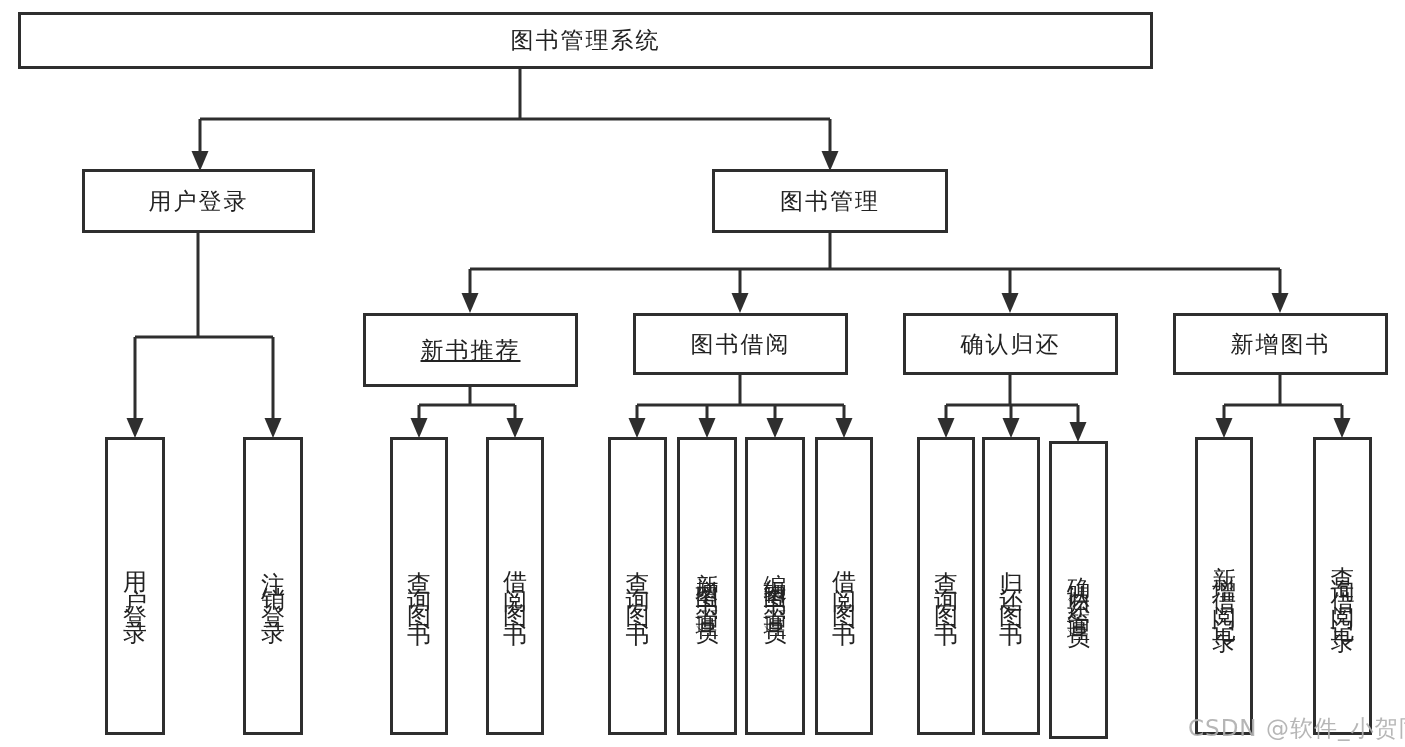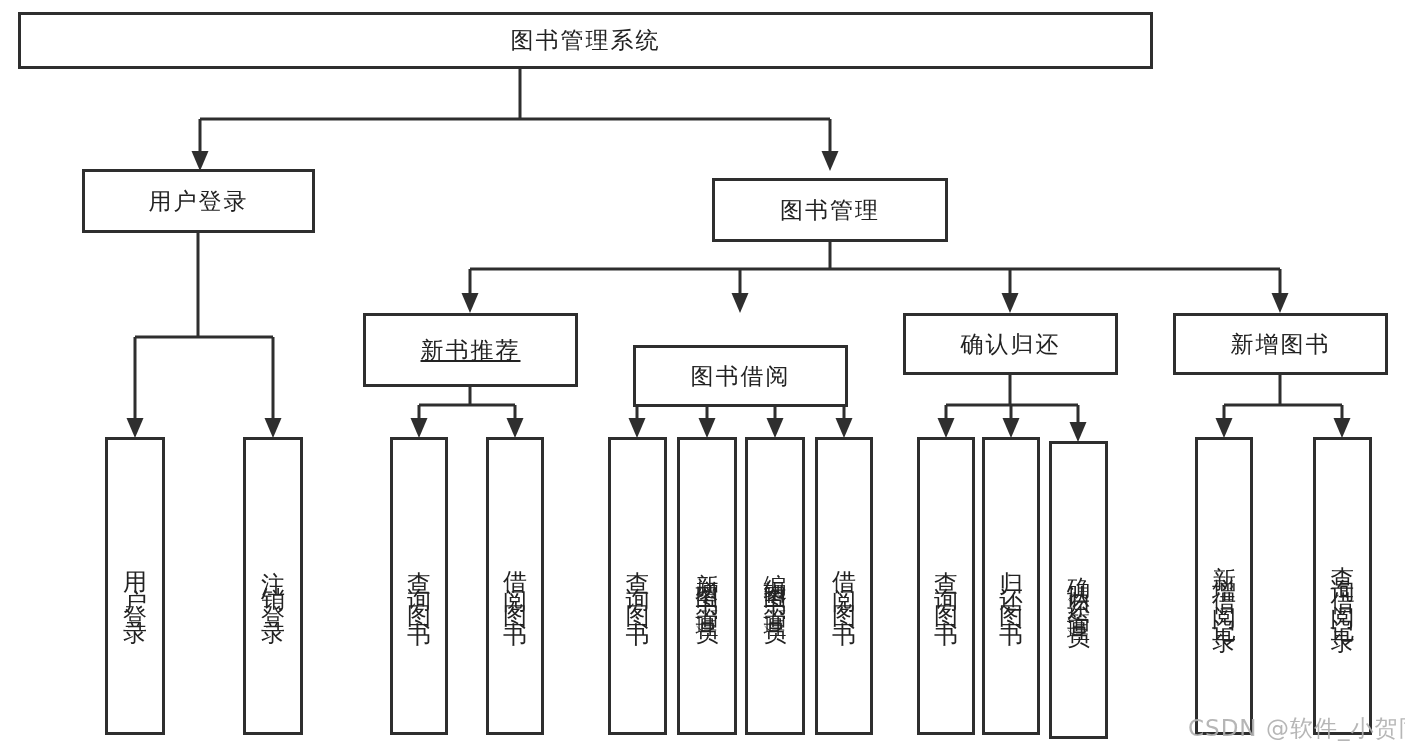--- a/index.html
+++ b/index.html
@@ -89,28 +89,28 @@
     </g>
   </svg>
 
   <div class="node hbox" style="left:18px;top:12px;width:1135px;height:57px;">
     <span class="lbl">图书管理系统</span>
   </div>
 
   <div class="node hbox" style="left:82px;top:169px;width:233px;height:64px;">
     <span class="lbl">用户登录</span>
   </div>
-  <div class="node hbox" style="left:712px;top:178px;width:236px;height:64px;">
+  <div class="node hbox" style="left:712px;top:169px;width:236px;height:64px;">
     <span class="lbl">图书管理</span>
   </div>
 
   <div class="node hbox" style="left:363px;top:313px;width:215px;height:74px;text-decoration:underline;">
     <span class="lbl">新书推荐</span>
   </div>
-  <div class="node hbox" style="left:633px;top:313px;width:215px;height:62px;margin-top:32px;">
+  <div class="node hbox" style="left:633px;top:313px;width:215px;height:62px;">
     <span class="lbl">图书借阅</span>
   </div>
   <div class="node hbox" style="left:903px;top:313px;width:215px;height:62px;">
     <span class="lbl">确认归还</span>
   </div>
   <div class="node hbox" style="left:1173px;top:313px;width:215px;height:62px;">
     <span class="lbl">新增图书</span>
   </div>
 
   <div class="node vbox sp-wide" style="left:105px;top:437px;width:60px;height:298px;">

